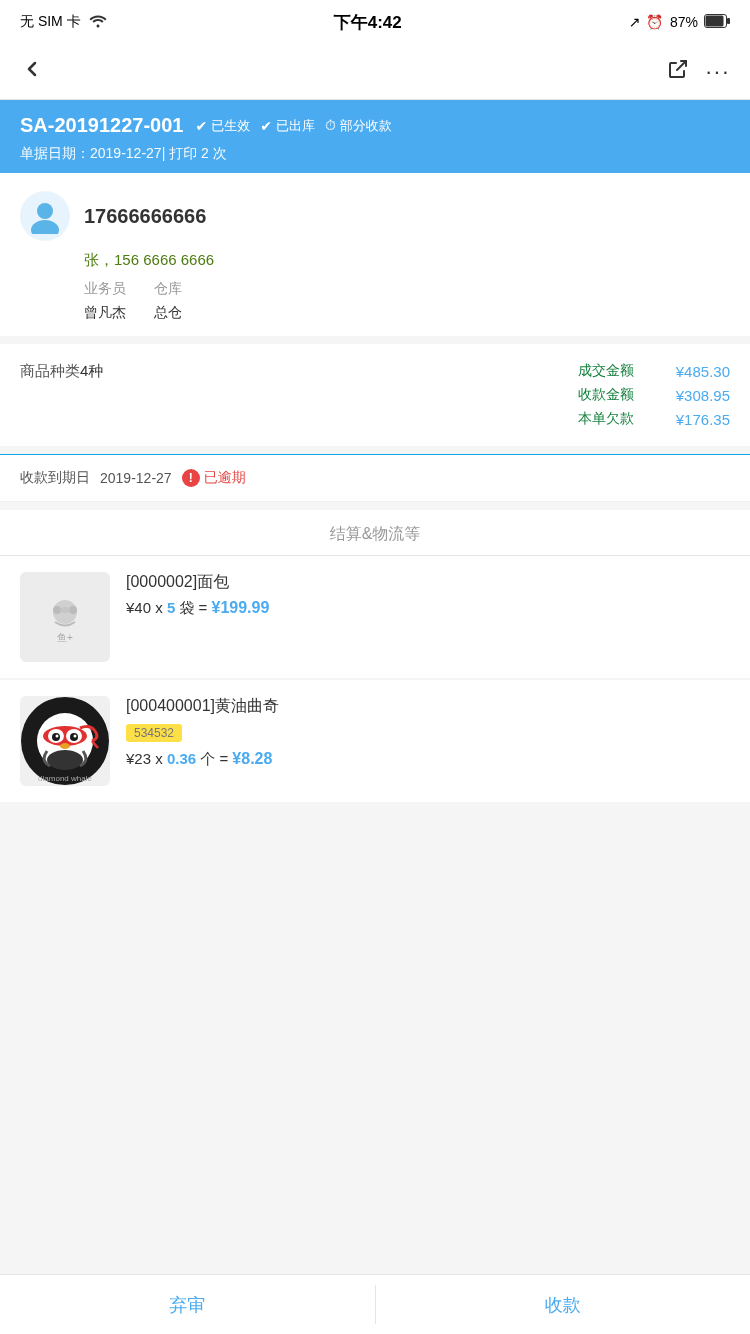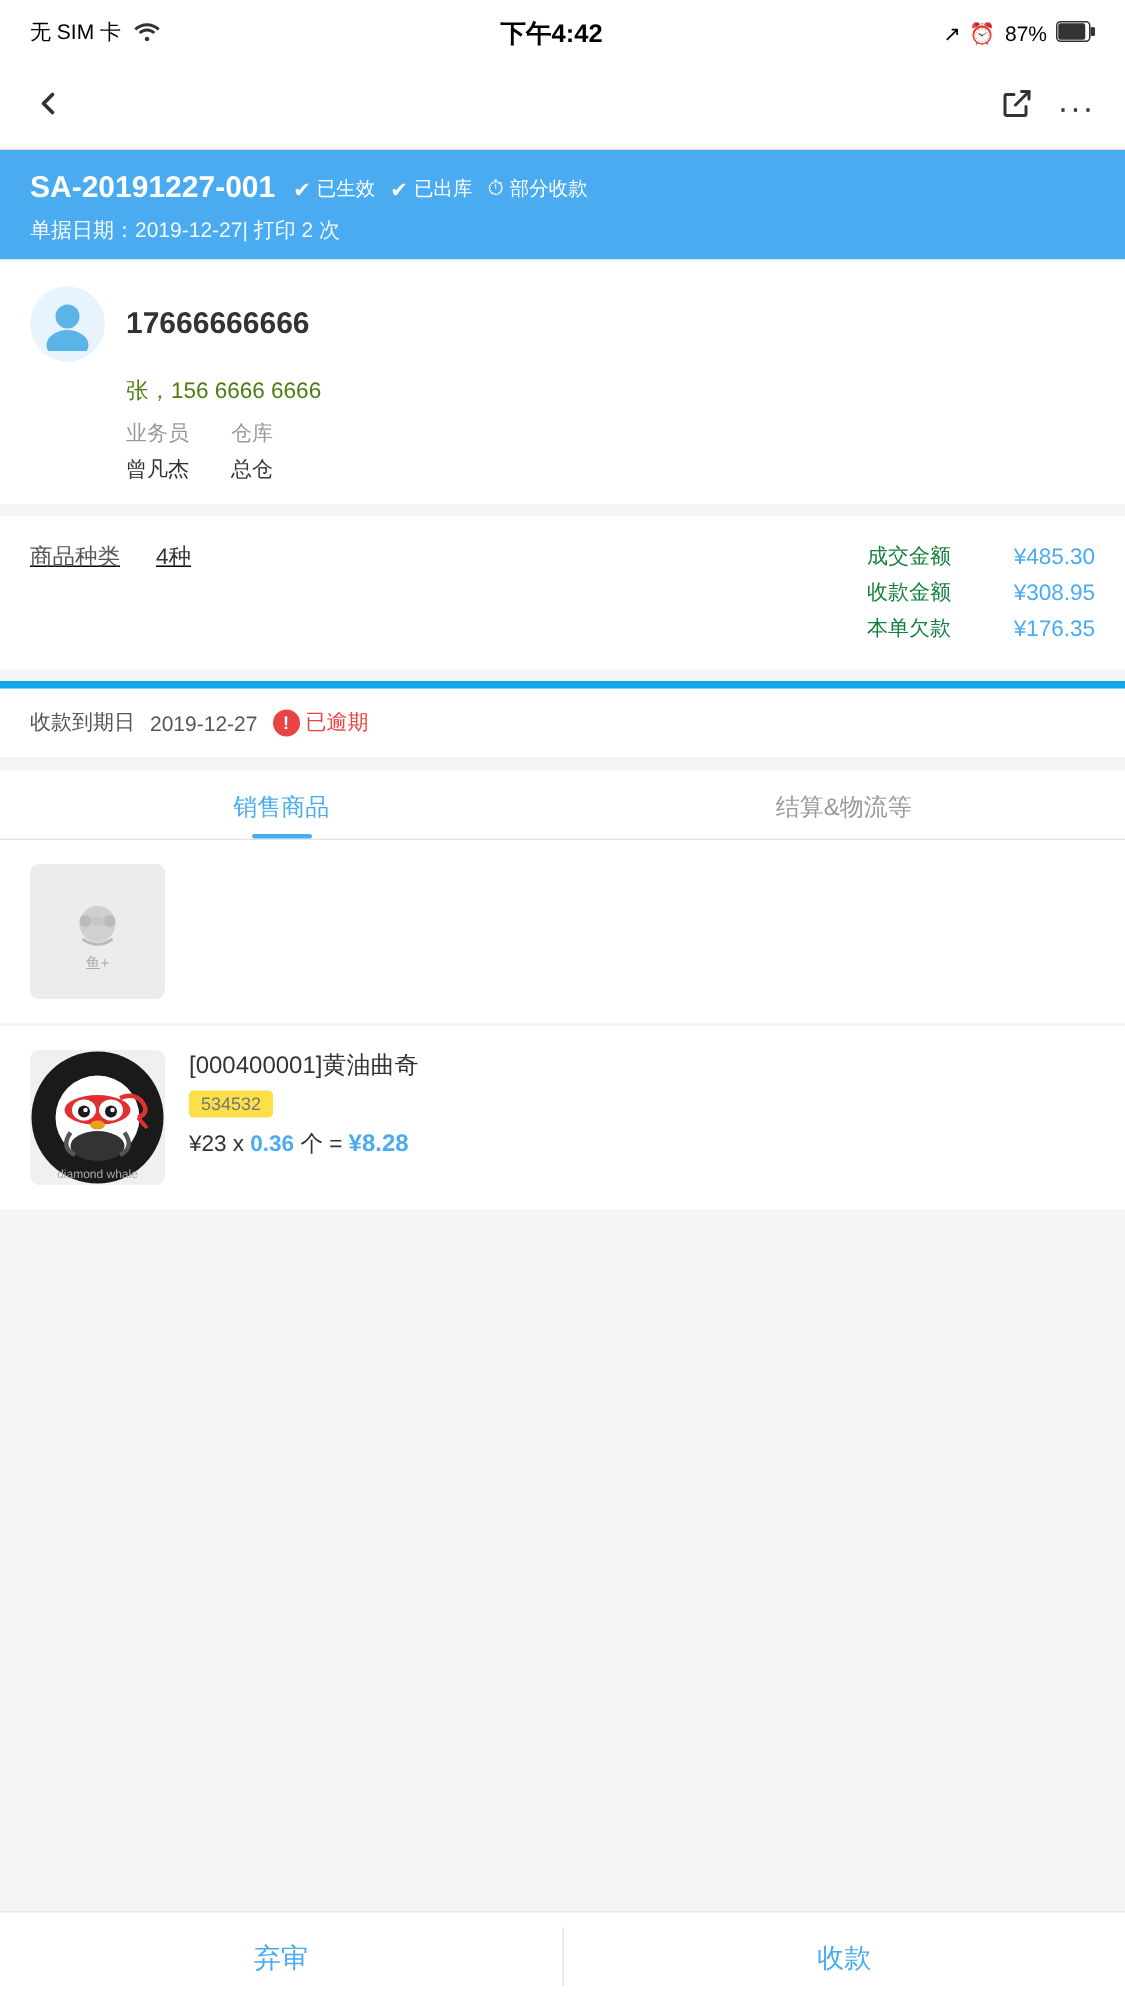--- a/index.html
+++ b/index.html
@@ -121,37 +121,37 @@
     .stats-section {
       background: #fff;
       padding: 18px 20px;
       margin-bottom: 8px;
     }
     .stats-row {
       display: flex;
       justify-content: space-between;
       align-items: flex-start;
     }
-    .stats-left { display: flex; align-items: center; gap: 24px; text-decoration: underline; }
+    .stats-left { display: flex; align-items: center; gap: 0; }
     .stats-label { font-size: 15px; color: #555; }
     .stats-count { font-size: 15px; color: #333; font-weight: 500; }
     .stats-right { display: flex; flex-direction: column; gap: 6px; align-items: flex-end; }
     .stat-line { display: flex; gap: 16px; align-items: center; }
     .stat-name { font-size: 14px; color: #15803d; }
     .stat-val { font-size: 15px; color: #4AABF0; font-weight: 500; width: 80px; text-align: right; }
 
     
     .due-section {
       background: #fff;
       padding: 14px 20px;
       display: flex;
       align-items: center;
       gap: 10px;
       margin-bottom: 8px;
-      border-top: 5px solid #0ea5e9;
+      border-top: 1px solid #0ea5e9;
       border-bottom: 1px solid #f0f0f0;
     }
     .due-label { font-size: 14px; color: #555; }
     .due-date { font-size: 14px; color: #555; }
     .overdue-badge {
       display: flex;
       align-items: center;
       gap: 4px;
       background: #fff;
     }
@@ -392,41 +392,48 @@
 <div class="due-section">
   <span class="due-label">收款到期日</span>
   <span class="due-date">2019-12-27</span>
   <div class="overdue-badge">
     <div class="overdue-dot">!</div>
     <span class="overdue-text">已逾期</span>
   </div>
 </div>
 
 <div class="tabs-section">
-  <div class="tab active">
-    <span>销售商品</span>
-    <div class="tab-underline"></div>
-  </div>
   <div class="tab inactive">
     <span>结算&amp;物流等</span>
   </div>
 </div>
 
 <div class="product-list">
 
   <div class="product-item">
     <div class="product-placeholder">
       <svg width="60" height="60" viewBox="0 0 60 60" fill="none">
         <circle cx="30" cy="25" r="12" fill="#d0d0d0"></circle>
         <circle cx="22" cy="23" r="4" fill="#bbb"></circle>
         <circle cx="38" cy="23" r="4" fill="#bbb"></circle>
         <ellipse cx="30" cy="23" rx="5" ry="3" fill="#c5c5c5"></ellipse>
         <path d="M20 35 Q30 42 40 35" stroke="#bbb" stroke-width="2" fill="none"></path>
         <text x="30" y="54" text-anchor="middle" font-size="10" fill="#aaa">鱼+</text>
       </svg>
+    </div>
+    <div class="product-details">
+      <div class="product-name">[0000002]面包</div>
+      <div class="product-price">
+        <span>¥40</span>
+        <span> x </span>
+        <span class="price-highlight">5</span>
+        <span>袋</span>
+        <span> = </span>
+        <span class="price-total">¥199.99</span>
+      </div>
     </div>
   </div>
 
   <div class="product-item">
     <div class="product-thumb">
       <svg width="90" height="90" viewBox="0 0 90 90">
         <circle cx="45" cy="45" r="44" fill="#1a1a1a"></circle>
 
         <circle cx="45" cy="45" r="28" fill="#fff"></circle>
 

